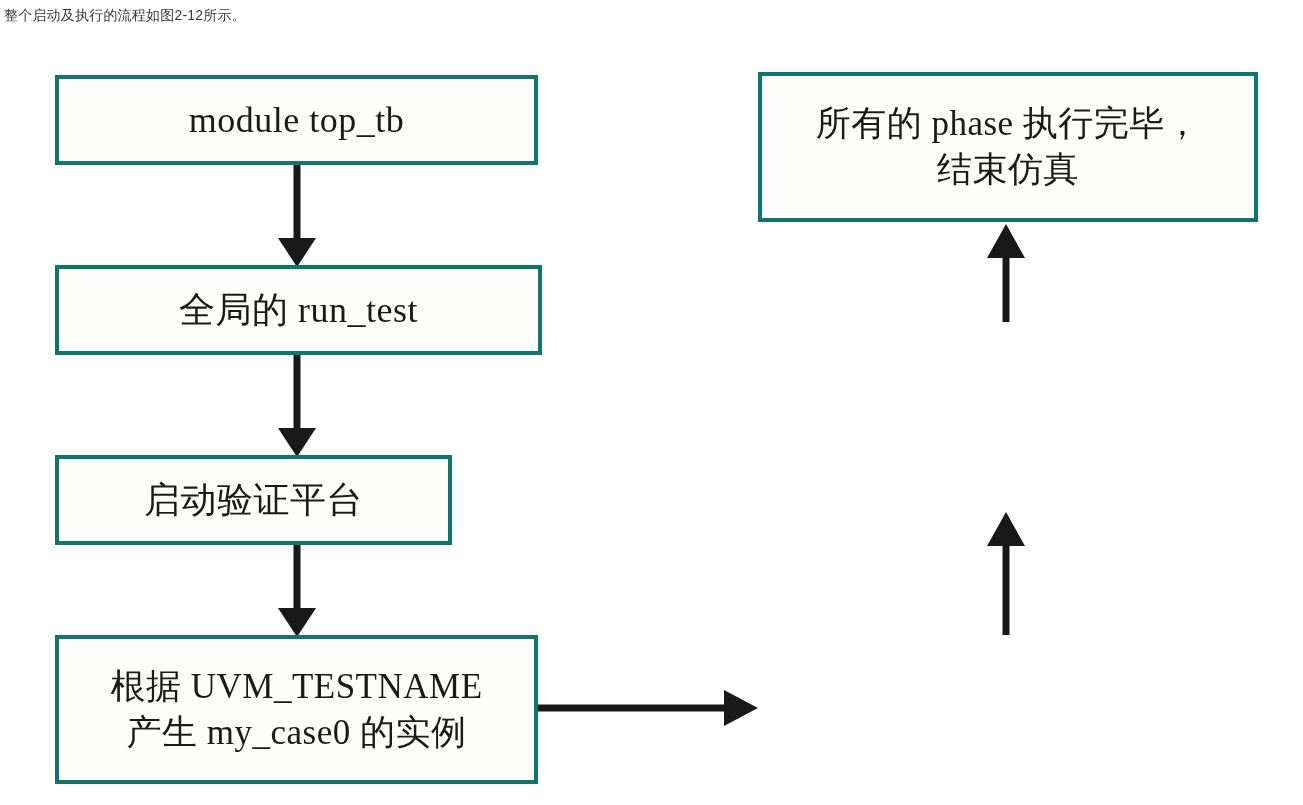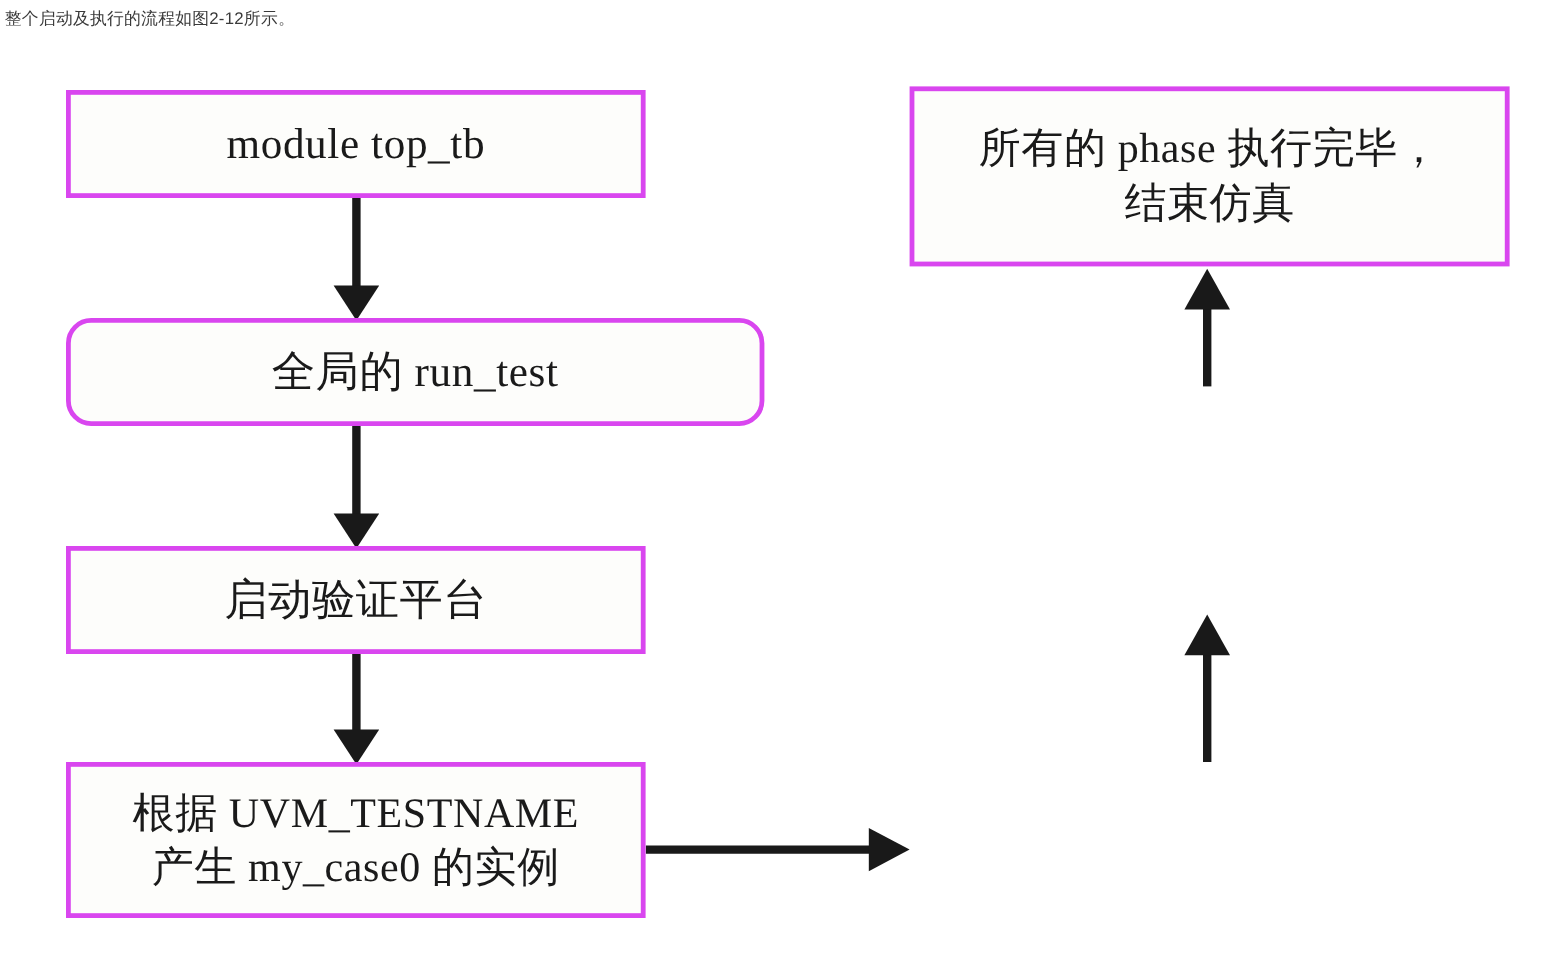--- a/index.html
+++ b/index.html
@@ -35,42 +35,42 @@
     position: absolute;
     left: 0;
     top: 0;
     width: 1303px;
     height: 805px;
   }
 
   .node {
     position: absolute;
     box-sizing: border-box;
-    border: 4px solid #d946ef;
+    border: 4px solid #0f766e;
     background: #fdfdfb;
     display: flex;
     align-items: center;
     justify-content: center;
     text-align: center;
     padding: 2px 6px;
   }
   .node .txt {
     font-family: "Liberation Serif", "DejaVu Serif", serif;
     font-size: 35px;
     line-height: 1.28;
     color: #1a1a1a;
     white-space: pre-line;
     letter-spacing: 0.5px;
   }
 
   
   #node-top-tb      { left: 55px;  top: 75px;  width: 483px; height: 90px; }
-  #node-run-test    { left: 55px;  top: 265px; width: 582px; height: 90px; border-radius: 21px; }
-  #node-start-bench { left: 55px;  top: 455px; width: 483px; height: 90px; }
-  #node-create-case { left: 55px;  top: 635px; width: 483px; height: 130px; }
+  #node-run-test    { left: 55px;  top: 265px; width: 487px; height: 90px; }
+  #node-start-bench { left: 55px;  top: 455px; width: 397px; height: 90px; }
+  #node-create-case { left: 55px;  top: 635px; width: 483px; height: 149px; }
 
   
   #node-finish      { left: 758px; top: 72px;  width: 500px; height: 150px; }
   #node-run-phases  { left: 758px; top: 322px; width: 500px; height: 188px; }
   #node-build-phase { left: 758px; top: 635px; width: 500px; height: 149px; }
 
   #node-top-tb .txt,
   #node-run-test .txt,
   #node-start-bench .txt { font-size: 36px; }
   #node-create-case .txt { font-size: 35px; line-height: 1.3; }

